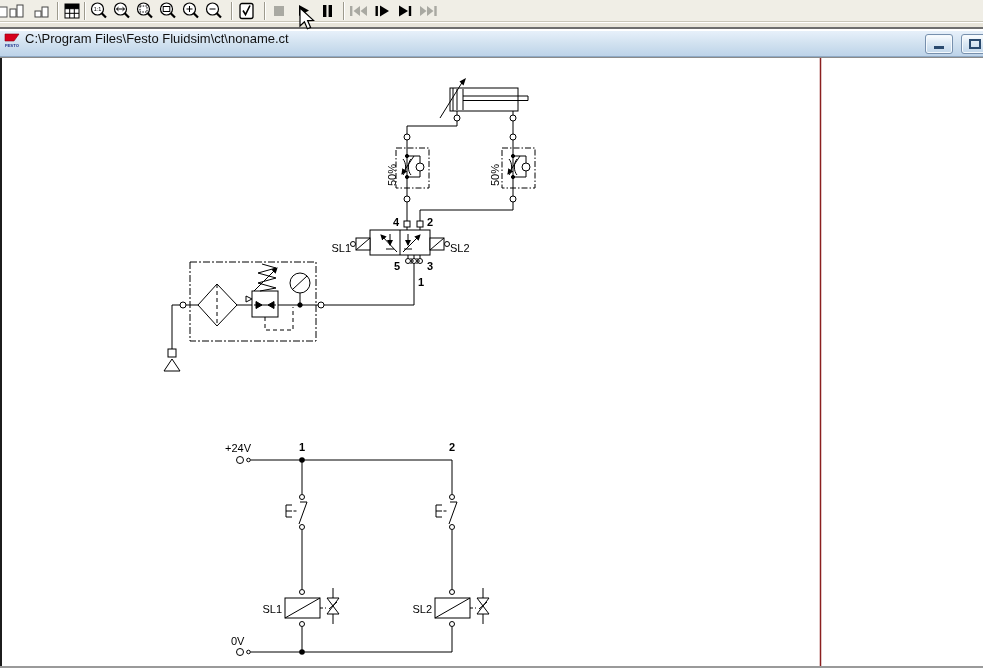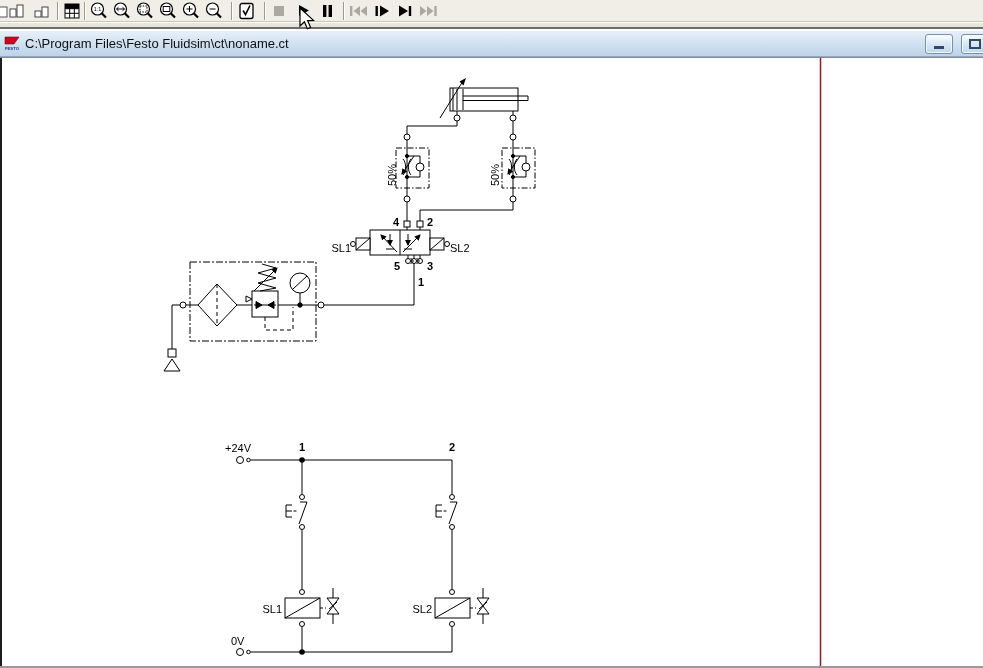--- a/index.html
+++ b/index.html
@@ -13,21 +13,21 @@
   .tb { position:absolute; top:2px; width:22px; height:18px; display:flex;
         align-items:center; justify-content:center; }
   .tbsep { position:absolute; top:2px; width:2px; height:18px;
            border-left:1px solid #9d9a8d; border-right:1px solid #ffffff; }
   .midstrip { position:absolute; left:0; top:23px; width:983px; height:6px;
               background:#e8e5da; border-bottom:2px solid #6e6e6e; }
 
   
   .titlebar { position:absolute; left:0; top:31px; width:983px; height:26px;
               background:linear-gradient(#e7f0fa, #cfe0ef 55%, #bdd3e9);
-              border-bottom:1px solid #8fa9c4; display:flex; align-items:center; }
+              border-bottom:1px solid #8fa9c4; display:flex; align-items:flex-start; }
   .titlebar .ttext { font-size:13px; color:#111; margin-left:4px; white-space:nowrap; }
   .capbtn { position:absolute; top:3px; width:28px; height:20px; border:1px solid #7790ad;
             border-radius:3px; background:linear-gradient(#fdfeff,#dce9f4 45%,#c2d7eb);
             box-shadow:inset 0 0 0 1px #f4f9fd; display:flex; align-items:flex-end; justify-content:center; }
   .canvas-top { position:absolute; left:0; top:57px; width:983px; height:1px; background:#8a8a8a; }
 
   
   .canvas { position:absolute; left:0; top:58px; width:983px; height:610px; background:#fff; }
   svg text { font-family:"Liberation Sans", sans-serif; }
   .bottomedge { position:absolute; left:0; top:666px; width:983px; height:2px; background:#9a9a9a; }

